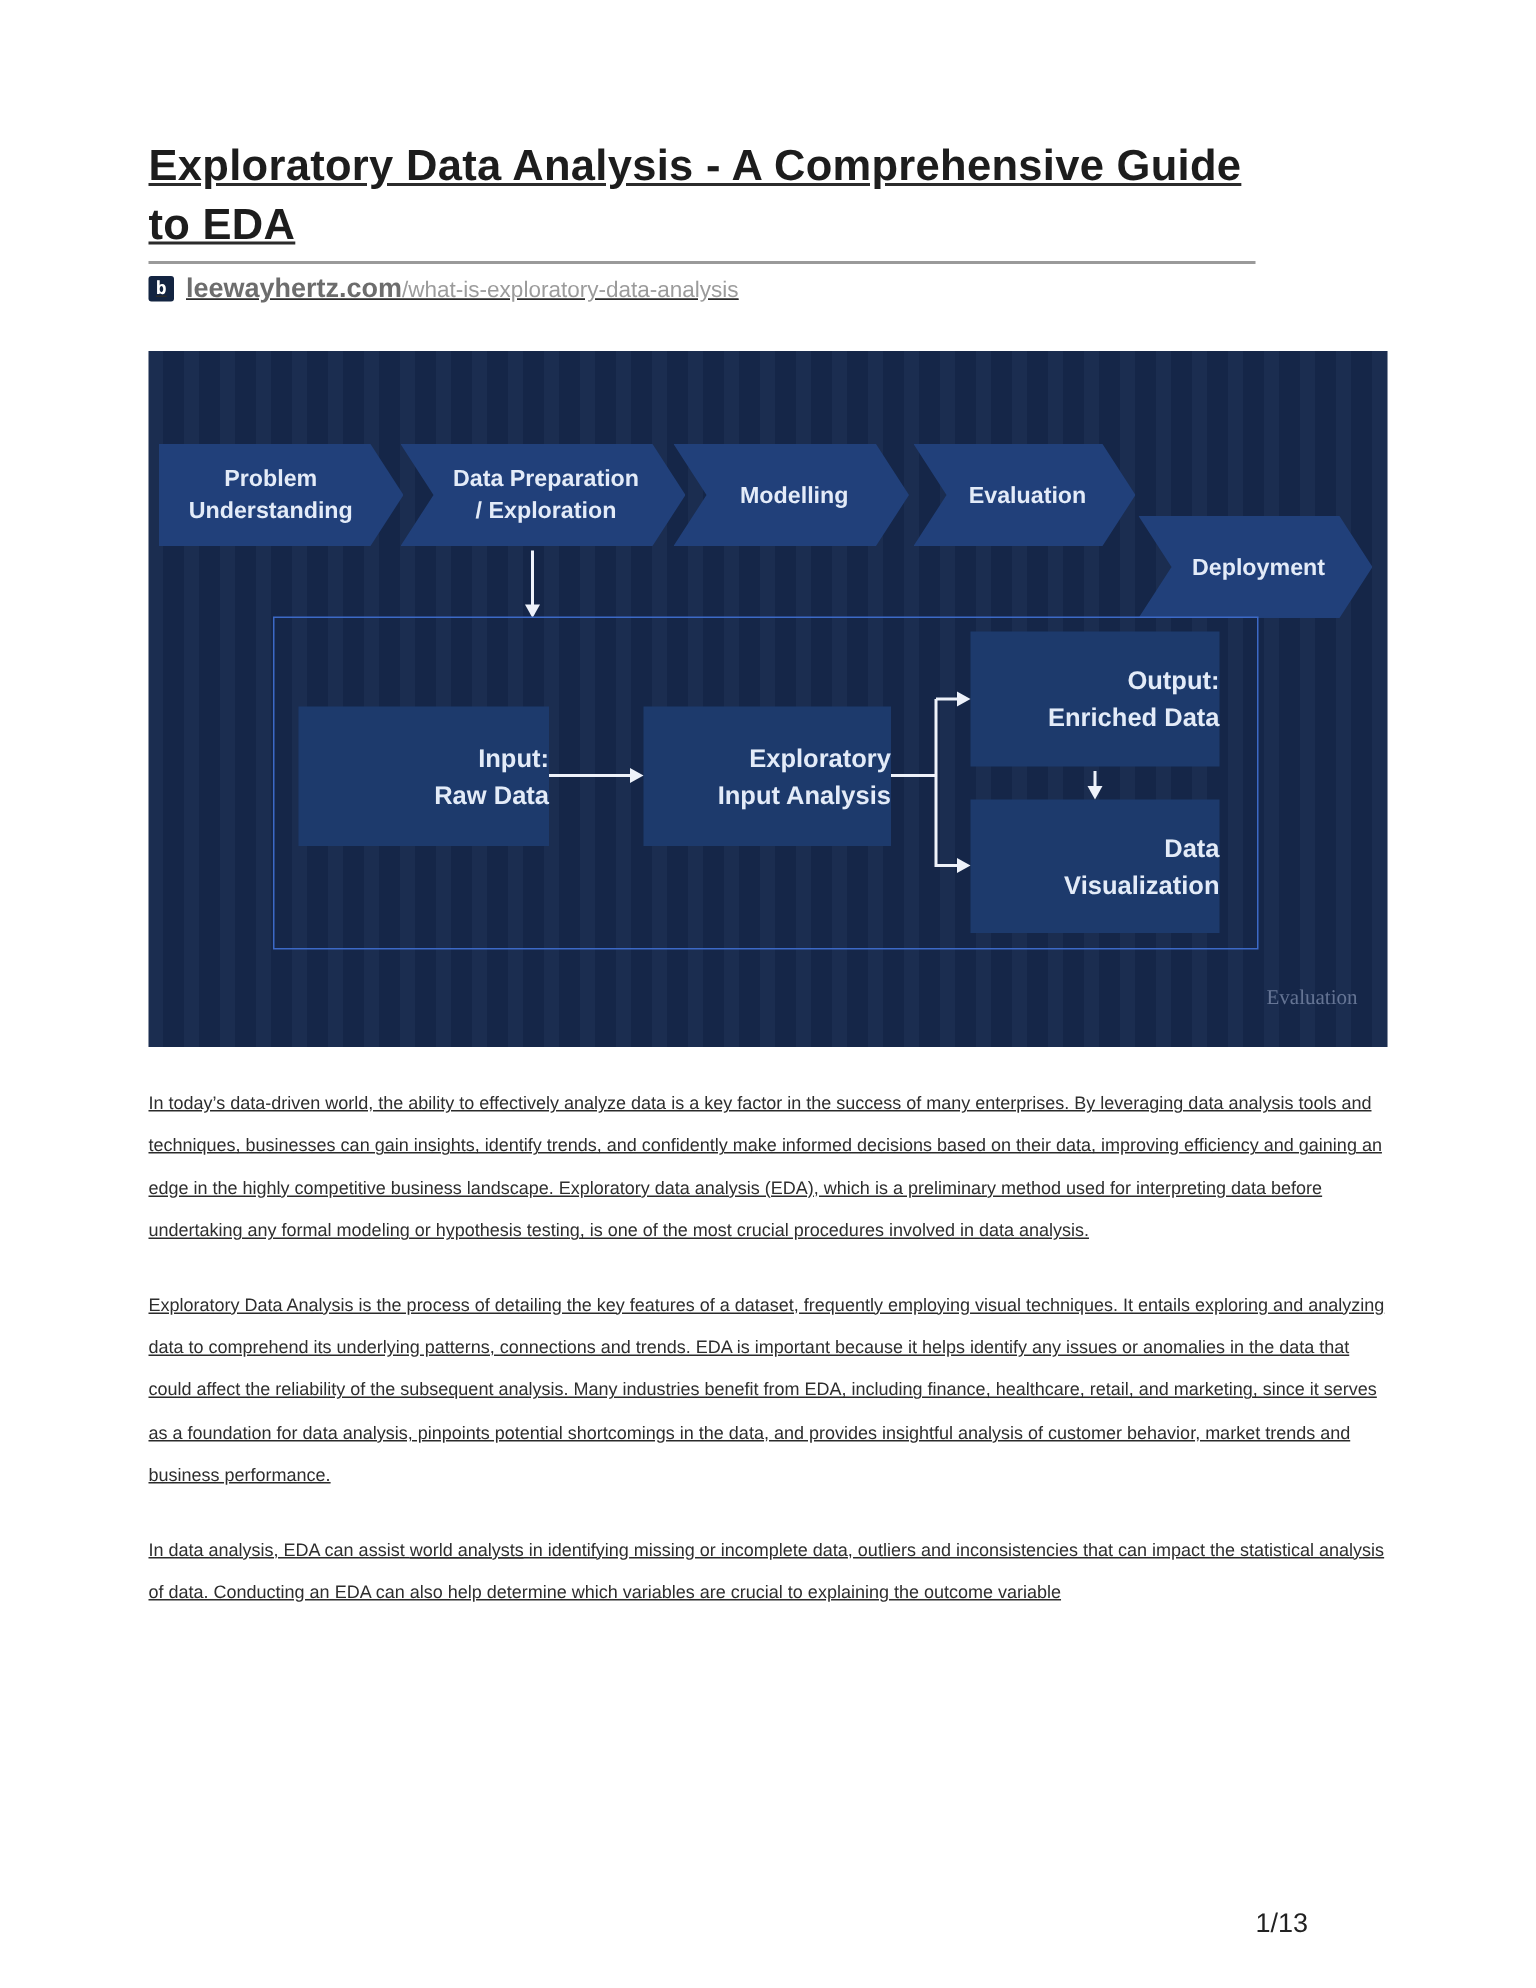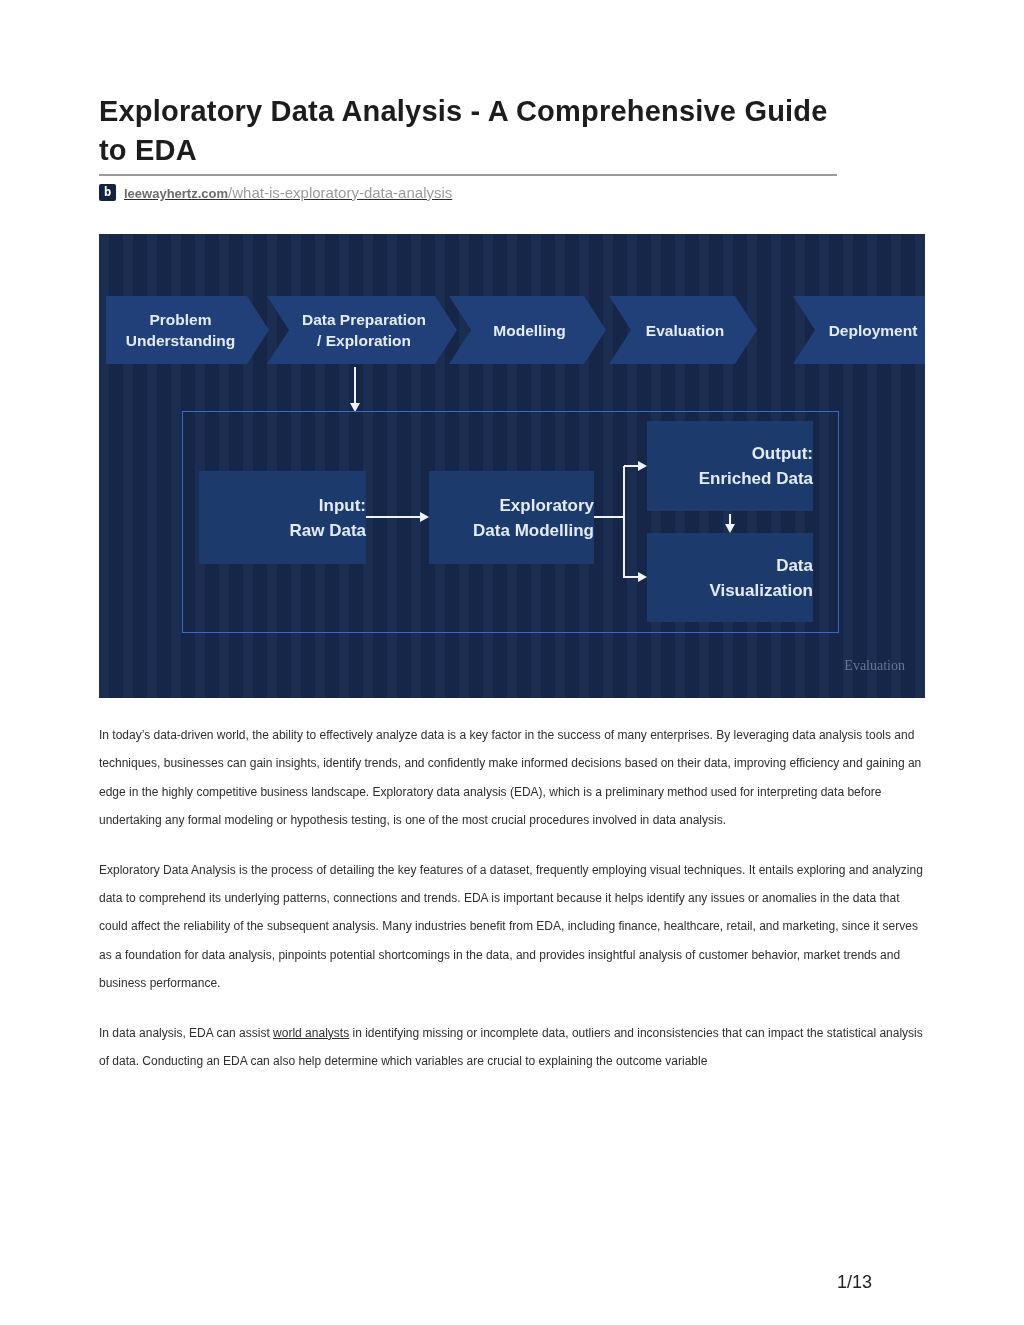--- a/index.html
+++ b/index.html
@@ -4,20 +4,21 @@
 <style>
   * { margin:0; padding:0; box-sizing:border-box; }
   html,body { background:#ffffff; }
   .page {
     position:relative;
     width:936px; height:1325px;
     background:#ffffff;
     font-family:"Liberation Sans", sans-serif;
     color:#2b2b2b;
     overflow:hidden;
+    text-decoration:underline;
   }
   .content { padding:0 99px; }
 
   
   .doc-title {
     margin-top:92px;
     font-size:29px; line-height:39px; font-weight:700;
     color:#1d1d1d; letter-spacing:0.2px;
   }
   .title-rule {
@@ -27,21 +28,21 @@
     margin-top:7px; display:flex; align-items:center; gap:8px; height:19px;
   }
   .favicon {
     width:17px; height:17px; flex:0 0 17px;
     background:#132441; color:#ffffff;
     font-family:"DejaVu Sans Mono", monospace;
     font-size:12px; font-weight:700; line-height:17px; text-align:center;
     border-radius:2px;
   }
   .source-link { text-decoration:underline; cursor:pointer; }
-  .source-link .domain { font-weight:700; color:#6d6d6d; font-size:13px; }
+  .source-link .domain { font-weight:700; color:#6d6d6d; font-size:18px; }
   .source-link .path  { font-weight:400; color:#9b9b9b; font-size:15px; }
 
   
   .diagram {
     position:relative;
     margin-top:32px;
     width:826px; height:464px;
     background:var(--dg-bg, #16284c);
     overflow:hidden;
   }
@@ -134,37 +135,37 @@
         <span class="chev-line">/ Exploration</span>
       </div>
       <div class="chev chev-next" style="left:350px; width:157px;">
         <span class="chev-line">Modelling</span>
 
       </div>
       <div class="chev chev-next" style="left:510px; width:148px;">
         <span class="chev-line">Evaluation</span>
 
       </div>
-      <div class="chev chev-next" style="left:694px; width:156px;">
+      <div class="chev chev-next" style="left:660px; width:156px;margin-top:48px;">
         <span class="chev-line">Deployment</span>
 
       </div>
 
       <div class="cline" style="left:255px; top:133px; width:1.5px; height:37px;"></div>
       <div class="ah-down" style="left:251px; top:169px;"></div>
 
       <div class="flow-frame"></div>
 
       <div class="nbox box-input">
         <span>Input:</span>
         <span>Raw Data</span>
       </div>
       <div class="nbox box-eda">
         <span>Exploratory</span>
-        <span>Data Modelling</span>
+        <span>Input Analysis</span>
       </div>
       <div class="nbox box-output">
         <span>Output:</span>
         <span>Enriched Data</span>
       </div>
       <div class="nbox box-viz">
         <span>Data</span>
         <span>Visualization</span>
       </div>
 

